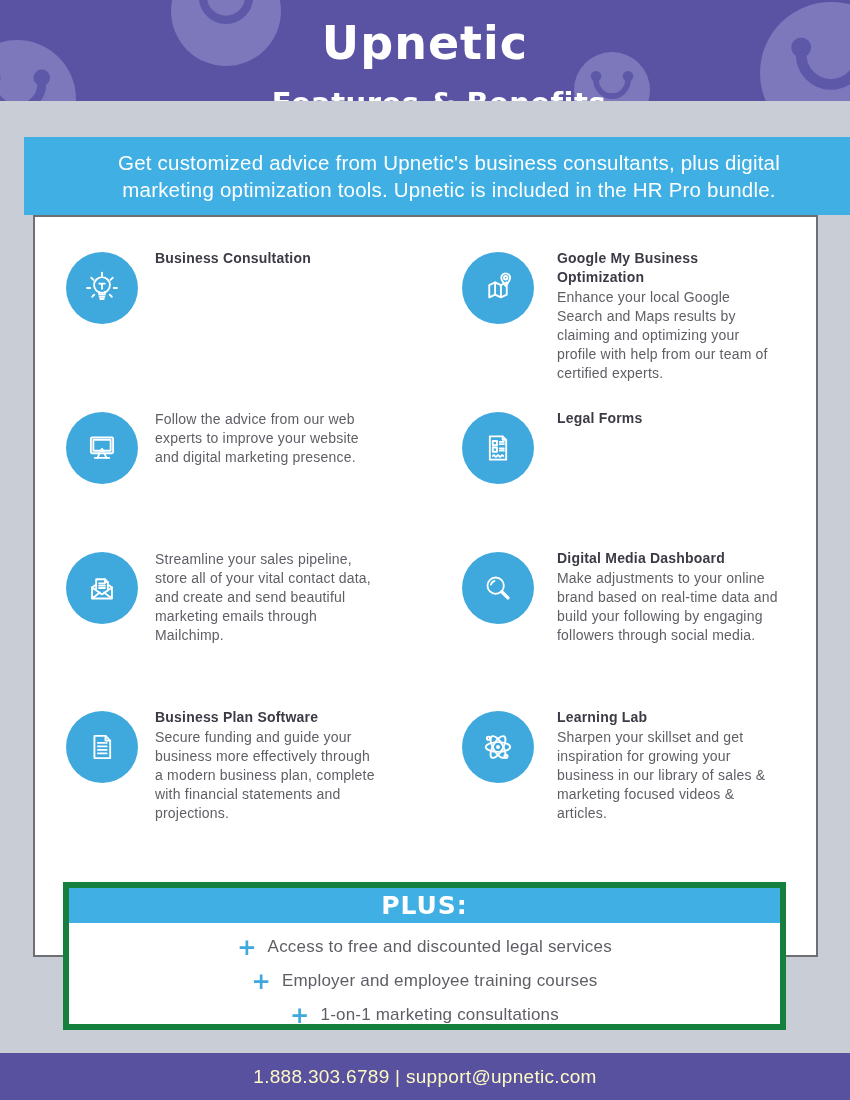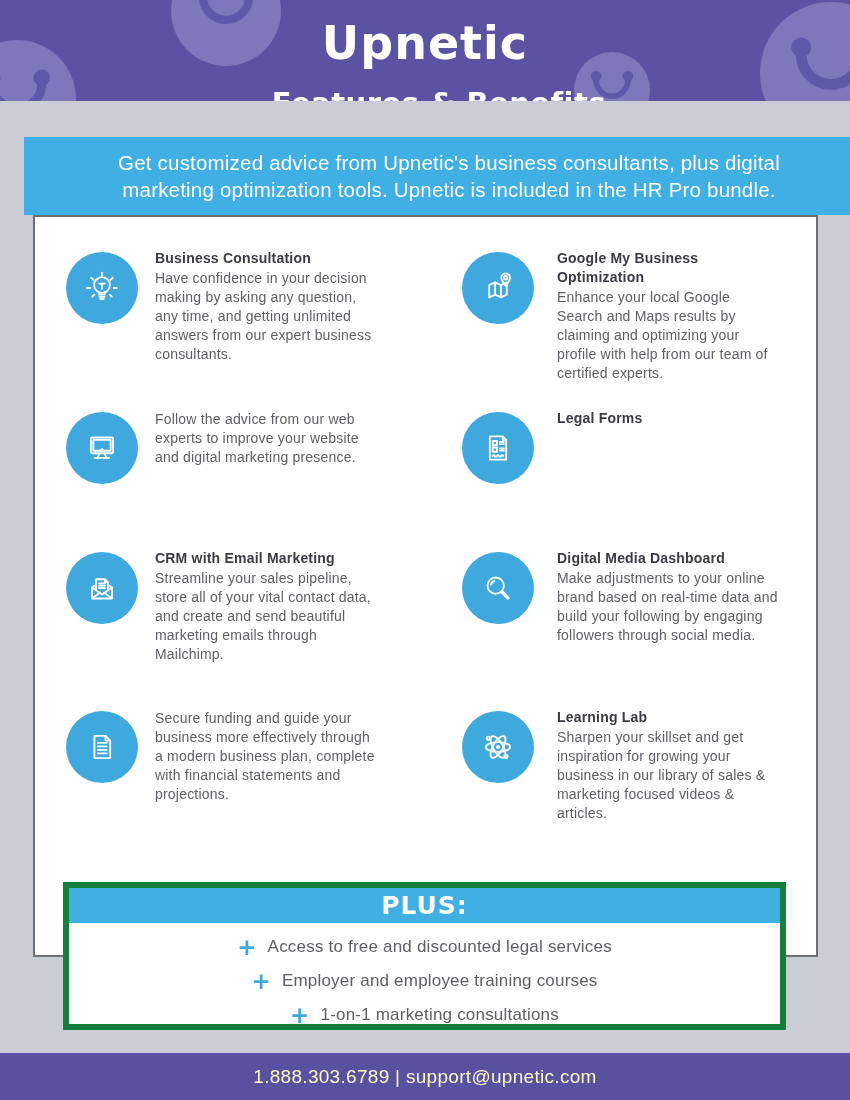--- a/index.html
+++ b/index.html
@@ -104,21 +104,20 @@
           <svg viewBox="0 0 36 36">
             <circle cx="18" cy="15.5" r="6.8"></circle>
             <path d="M15.6 21.4 v2.3 h4.8 v-2.3"></path>
             <path d="M15.9 25.6 h4.2 M16.5 27.4 h3"></path>
             <path d="M15.6 14.2 h4.8 M18 14.2 v4.4"></path>
             <path d="M18 4.8 v2.6 M27.2 9.2 l-1.9 1.9 M30.8 18 h-2.7 M8.8 9.2 l1.9 1.9 M5.2 18 h2.7 M26.4 25.5 l-1.8 -1.8 M9.6 25.5 l1.8 -1.8"></path>
           </svg>
         </div>
         <div class="feature-text">
           <div class="feature-title">Business Consultation</div>
-          <div class="feature-desc">Have confidence in your decision making by asking any question, any time, and getting unlimited answers from our expert business consultants.</div>
         </div>
       </div>
       <div class="feature col1" style="left: 427px; top: 35px;">
         <div class="icon-circle">
           <svg viewBox="0 0 36 36">
             <path d="M10.5 15.5 l5 -2.3 5 2.3 5 -2.3 v10.5 l-5 2.3 -5 -2.3 -5 2.3 z"></path>
             <path d="M15.5 13.2 v10.5 M20.5 15.5 v10.3"></path>
             <path d="M24.6 16.2 c-2.5 -3.1 -3.8 -4.9 -3.8 -6.9 a3.8 3.8 0 1 1 7.6 0 c0 2 -1.3 3.8 -3.8 6.9 z"></path>
             <circle cx="24.6" cy="9.2" r="1.5"></circle>
           </svg>
@@ -163,21 +162,20 @@
             <path d="M13 18.8 v-8.3 h7.5 l2.5 2.5 v5.8"></path>
             <path d="M20.5 10.5 v2.5 h2.5"></path>
             <path d="M15.5 14 h5 M15.5 16 h5 M15.5 18 h5"></path>
             <path d="M9.5 17.5 l3.5 -2.5 M26.5 17.5 l-3.5 -2.5"></path>
             <path d="M9.5 17.5 v9.5 h17 v-9.5"></path>
             <path d="M9.5 17.5 l8.5 6 8.5 -6"></path>
             <path d="M9.7 26.8 l6.6 -4.9 M26.3 26.8 l-6.6 -4.9"></path>
           </svg>
         </div>
         <div class="feature-text">
-          <div class="feature-title">CRM with Email Marketing</div>
           <div class="feature-desc">Streamline your sales pipeline, store all of your vital contact data, and create and send beautiful marketing emails through Mailchimp.</div>
         </div>
       </div>
       <div class="feature col1" style="left: 427px; top: 335px;">
         <div class="icon-circle">
           <svg viewBox="0 0 36 36">
             <circle cx="16" cy="16" r="7"></circle>
             <path d="M21.2 21.2 l5.3 5.3" stroke-width="2.8"></path>
             <path d="M11.9 15 a4.9 4.9 0 0 1 3.1 -3.1"></path>
           </svg>
@@ -189,20 +187,21 @@
       </div>
       <div class="feature col0" style="left: 31px; top: 494px;">
         <div class="icon-circle">
           <svg viewBox="0 0 36 36">
             <path d="M11.5 8.5 h9.5 l4 4 v15 h-13.5 z"></path>
             <path d="M21 8.5 v4 h4"></path>
             <path d="M14.5 14.5 h5.5 M21.5 14.5 h0.5 M14.5 17.5 h7.5 M14.5 20.5 h7.5 M14.5 23.5 h7.5"></path>
           </svg>
         </div>
         <div class="feature-text">
+          <div class="feature-title">Business Plan Software</div>
           <div class="feature-desc">Secure funding and guide your business more effectively through a modern business plan, complete with financial statements and projections.</div>
         </div>
       </div>
       <div class="feature col1" style="left: 427px; top: 494px;">
         <div class="icon-circle">
           <svg viewBox="0 0 36 36">
             <ellipse cx="18" cy="18" rx="10.5" ry="4.2"></ellipse>
             <ellipse cx="18" cy="18" rx="10.5" ry="4.2" transform="rotate(60 18 18)"></ellipse>
             <ellipse cx="18" cy="18" rx="10.5" ry="4.2" transform="rotate(120 18 18)"></ellipse>
             <circle cx="18" cy="18" r="1.7" fill="#fff" stroke="none"></circle>

